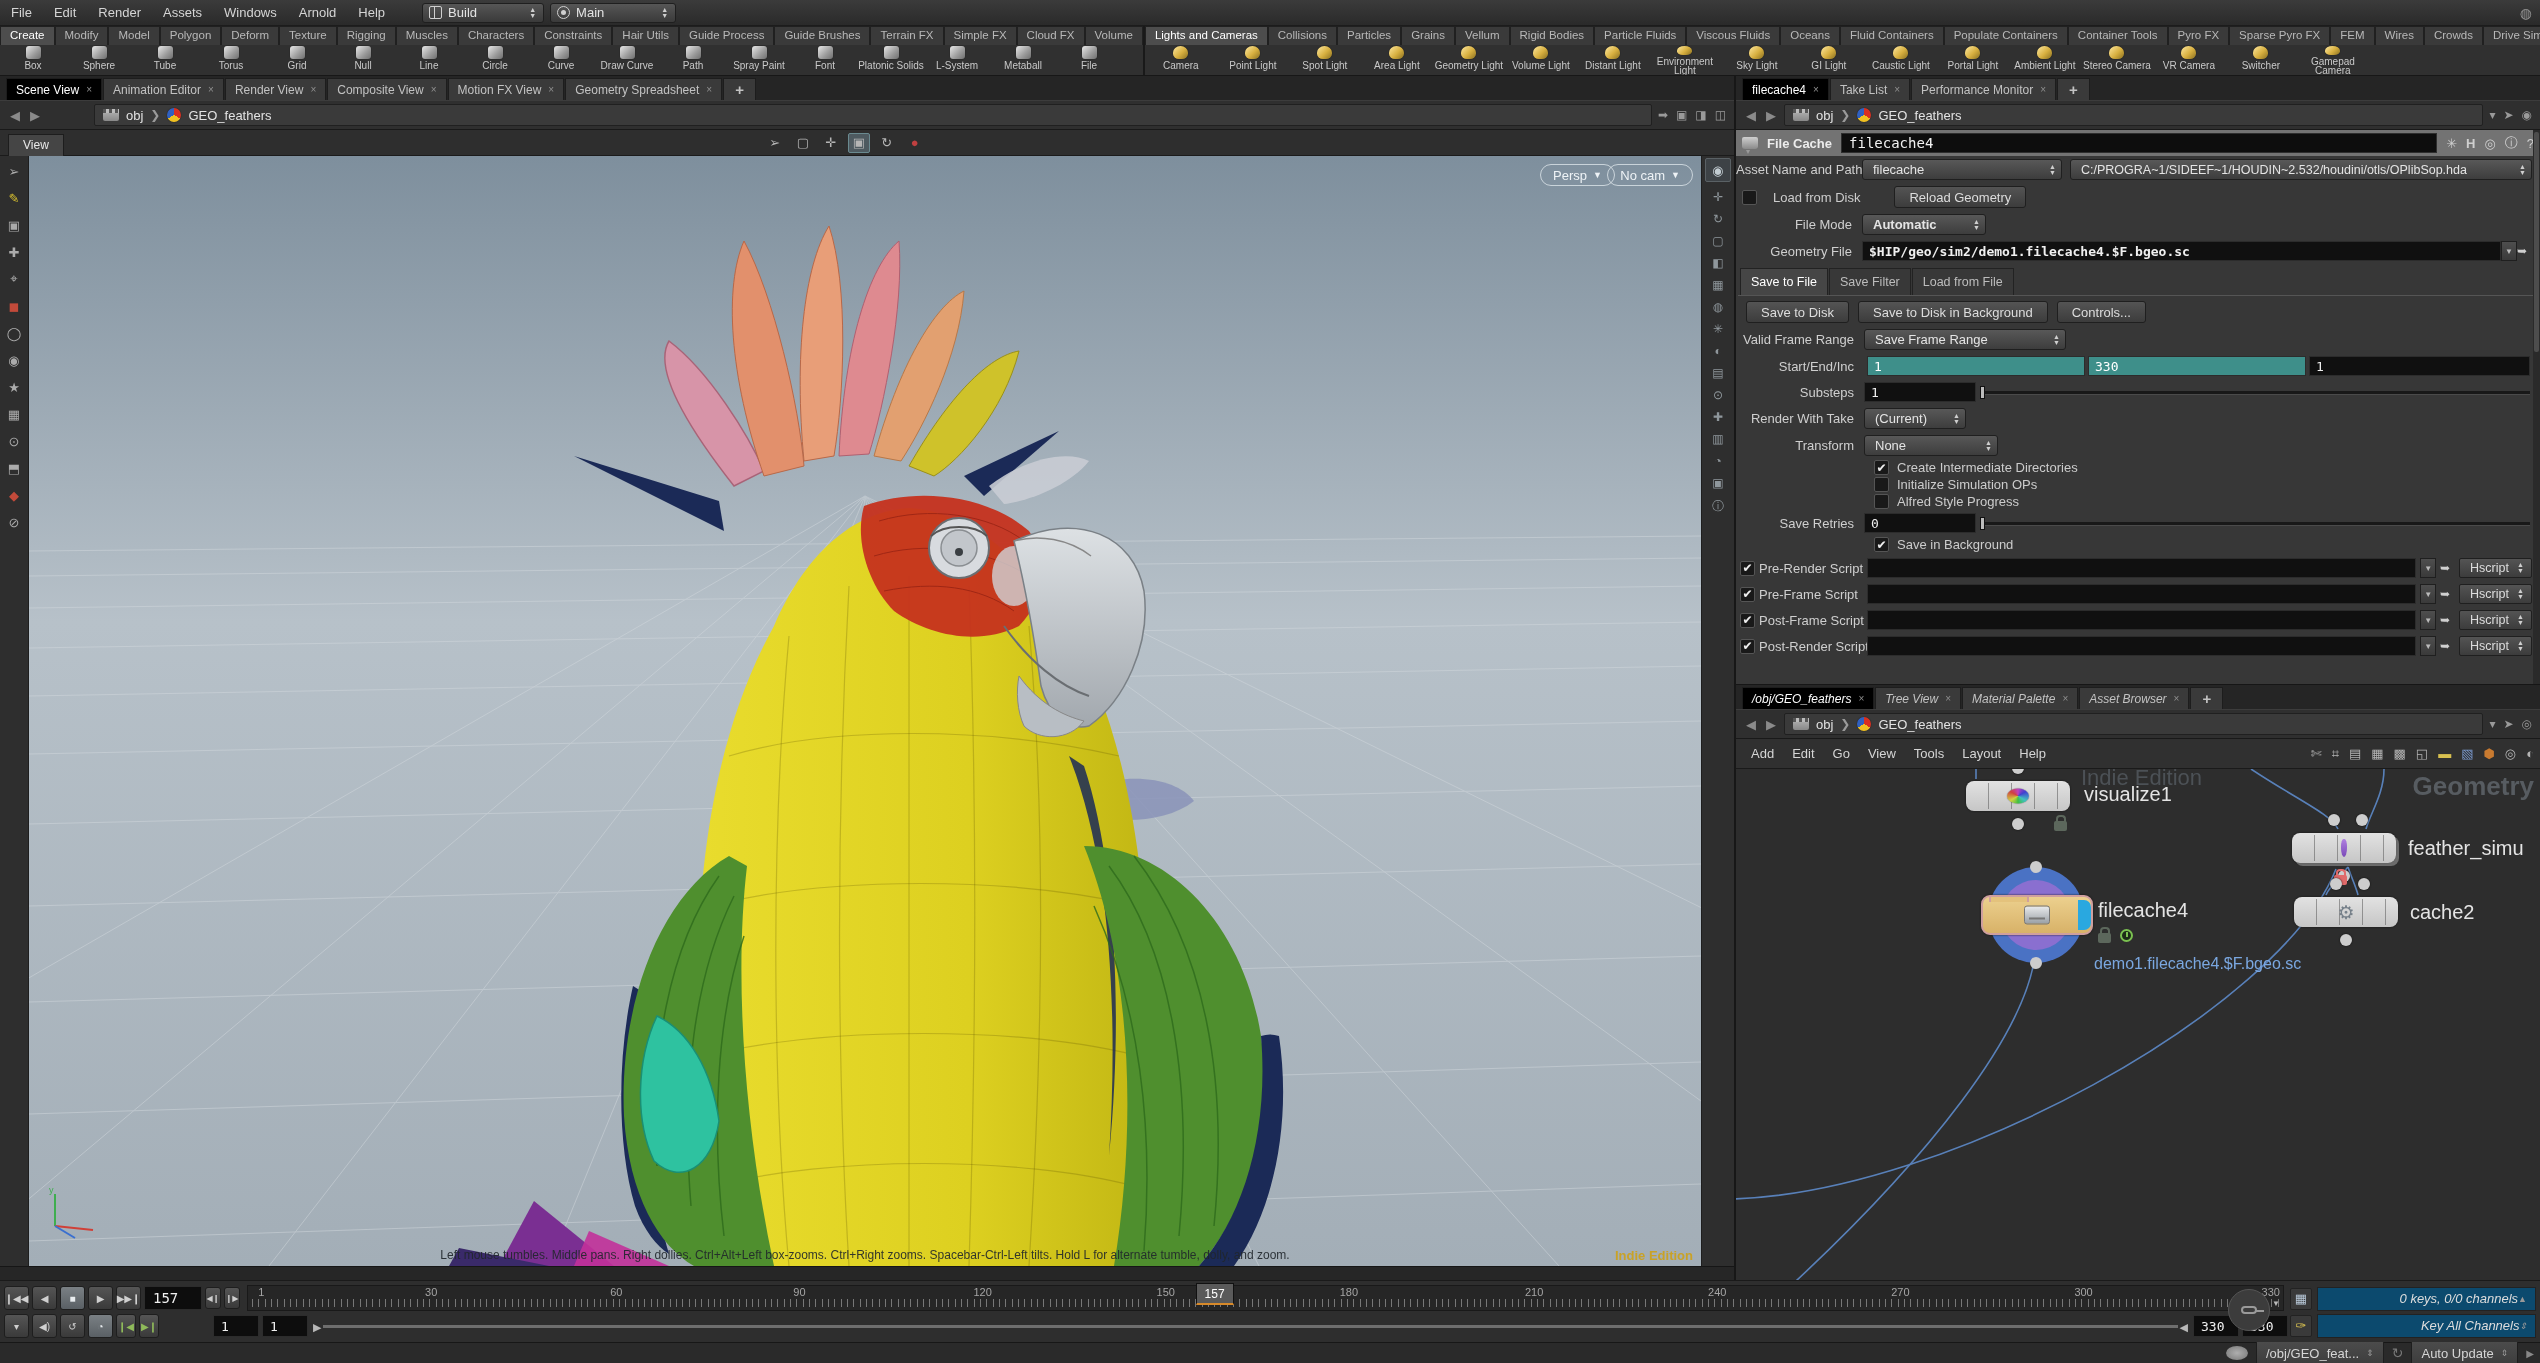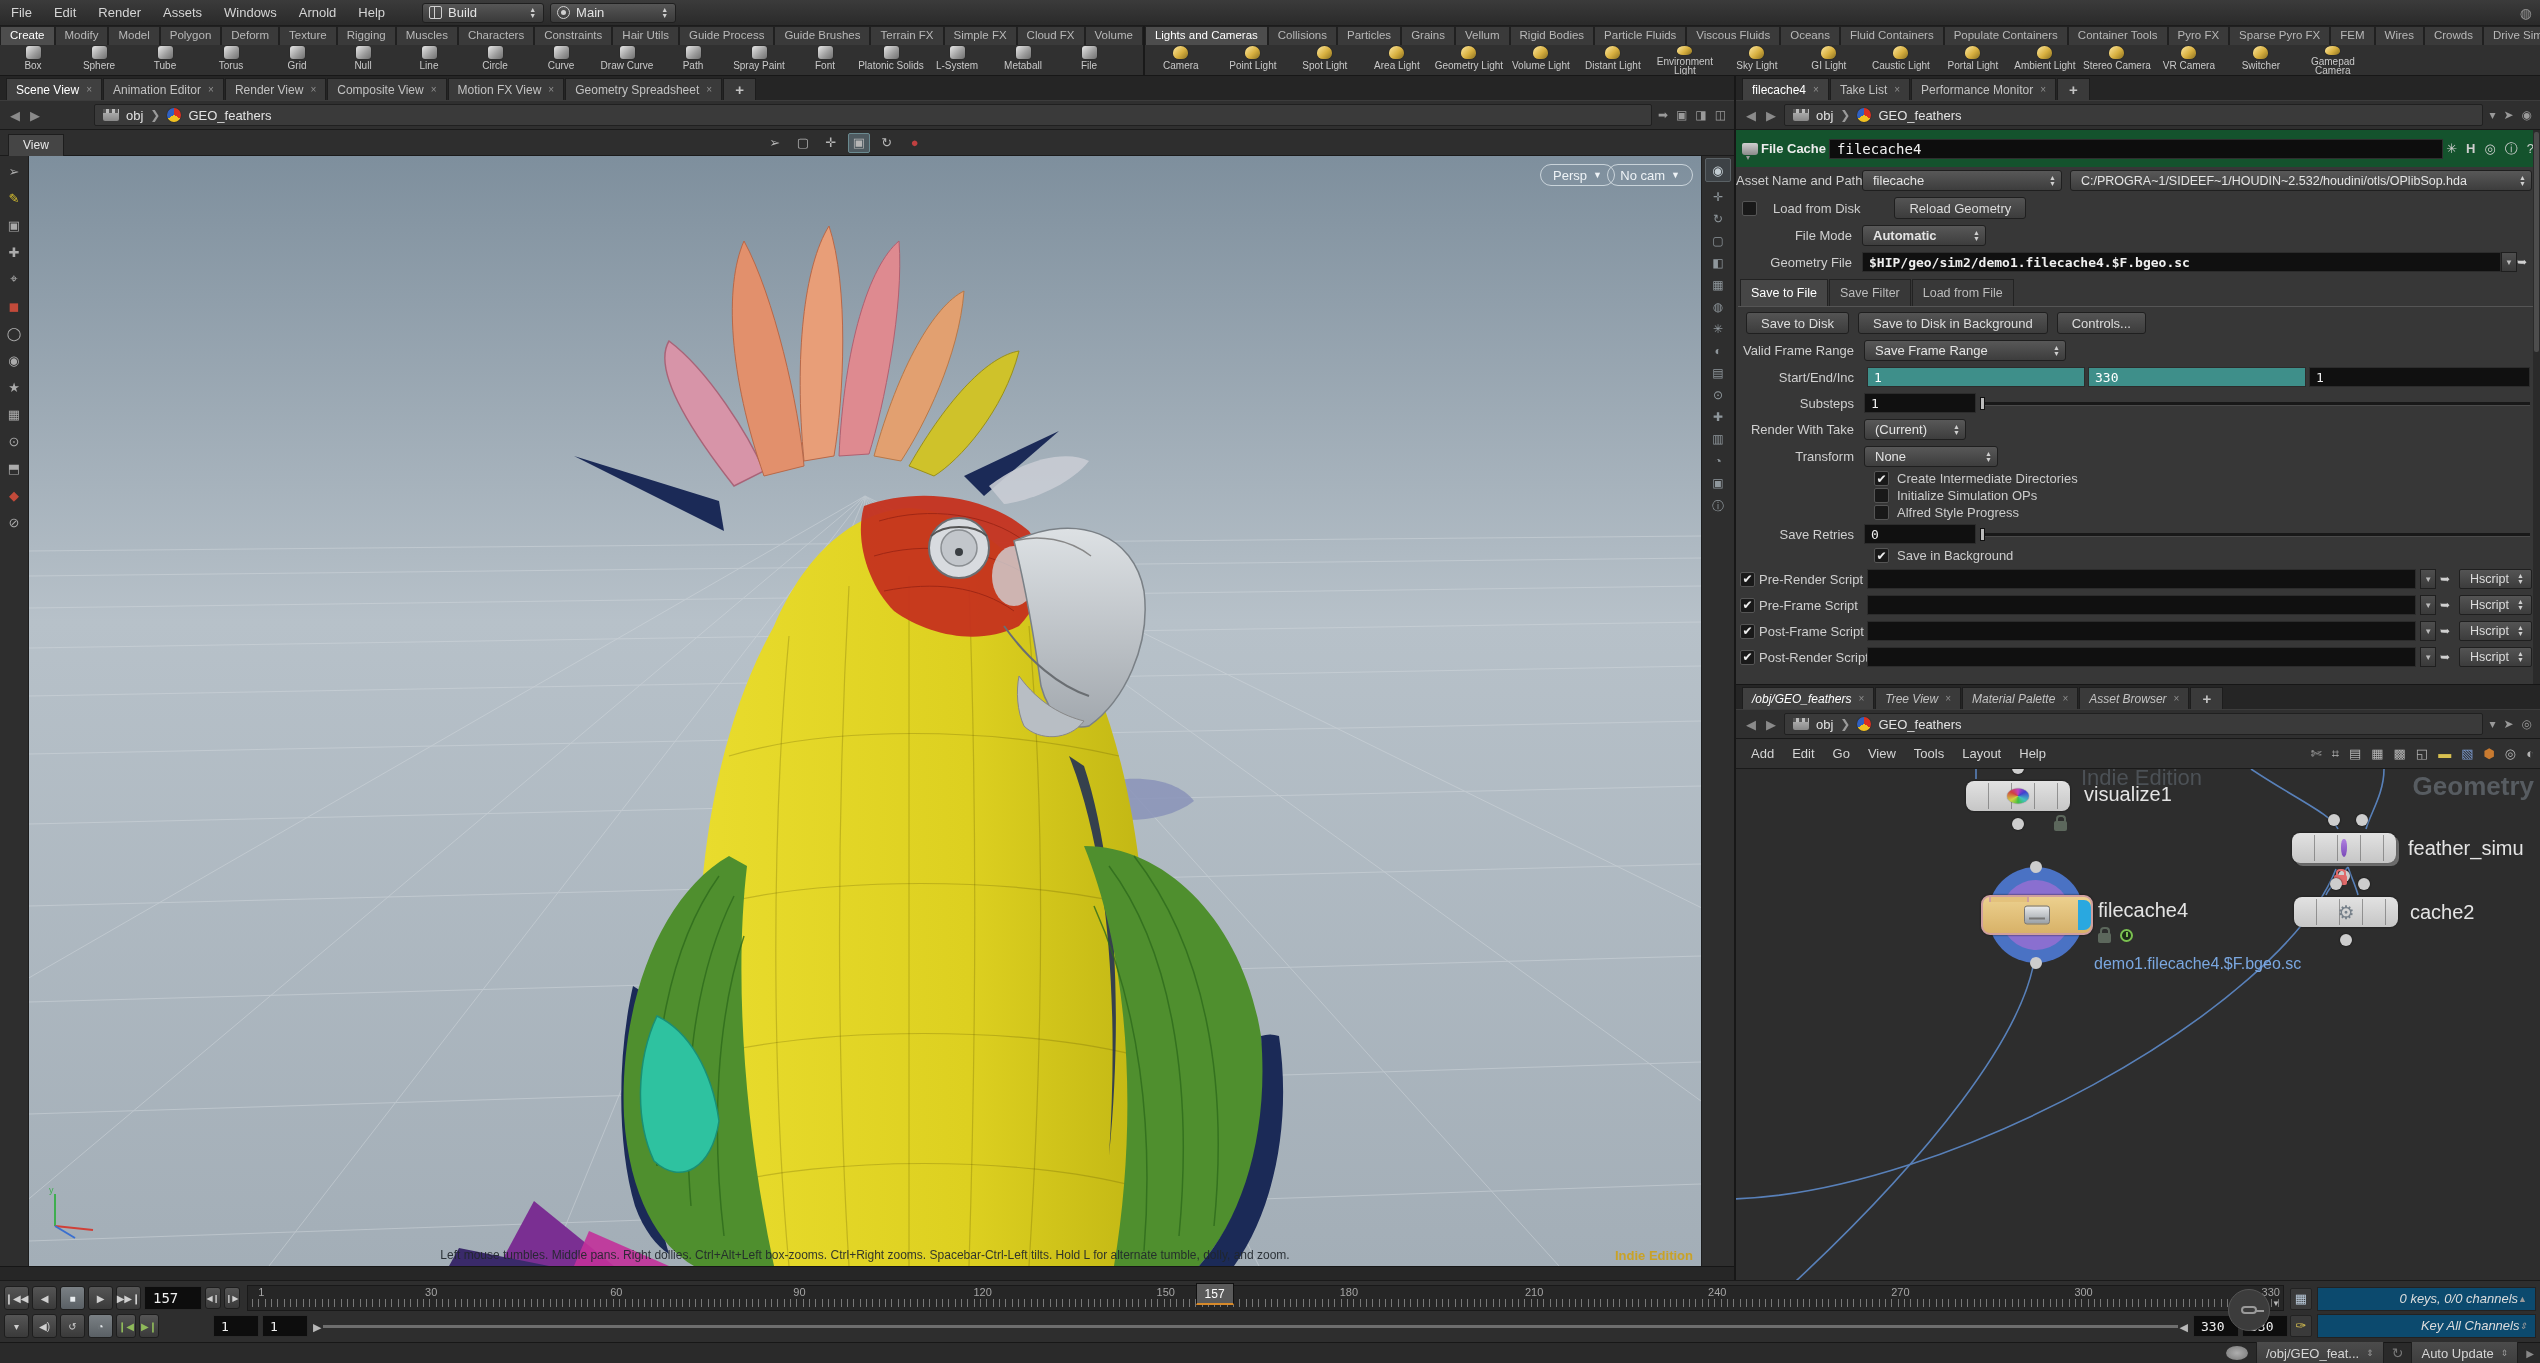--- a/index.html
+++ b/index.html
@@ -41,21 +41,21 @@
   .shelf-tool .tlabel { font-size:10px; line-height:9px; color:#c9c9c9; text-align:center; margin-top:2px; }
 
   
   .panes-row { display:flex; }
   .pane-strip { background:#252525; }
   .pane-strip.left { width:1734px; }
   .pane-strip.rightp { flex:1; border-left:2px solid #171717; }
   .ptabs { height:24px; display:flex; align-items:flex-end; gap:1px; padding-left:6px; }
   .ptab { display:flex; align-items:center; gap:7px; height:22px; padding:0 9px; background:#3a3a3a;
           border:1px solid #1d1d1d; border-bottom:none; font-size:12px; color:#c2c2c2; white-space:nowrap; }
-  .ptabs .ptab:first-child { background:#404040; color:#ffffff; }
+  .ptabs .ptab:first-child { background:#000000; color:#ffffff; }
   .ptab .x { color:#8f8f8f; font-size:10px; }
   .ptab.plus { font-size:15px; font-weight:bold; padding:0 11px; }
   .pathbar { height:30px; display:flex; align-items:center; background:#2f2f2f; border-top:1px solid #3c3c3c;
              border-bottom:1px solid #191919; padding:0 8px; gap:6px; }
   .nav-arrow { color:#8a8a8a; font-size:13px; padding:0 2px; }
   .path-field { flex:1; display:flex; align-items:center; gap:7px; height:22px; background:#3a3a3a;
                 border:1px solid #202020; border-radius:2px; padding:0 8px; font-size:13px; color:#e2e2e2; }
   .clapper { width:16px; height:12px; background:linear-gradient(#b8b8b8,#888); border-radius:2px; position:relative; }
   .clapper::before { content:""; position:absolute; top:0; left:0; right:0; height:4px;
                      background:repeating-linear-gradient(90deg,#555 0 3px,#bbb 3px 6px); }
@@ -101,21 +101,21 @@
                     flex-direction:column; align-items:center; padding-top:2px; gap:8px; }
   .rvt-eye { width:26px; height:24px; background:#3d4246; border:1px solid #5a6165; border-radius:2px;
              display:flex; align-items:center; justify-content:center; color:#c2ccd2; font-size:13px; }
   .rvt { color:#8f979c; font-size:12px; height:14px; }
   .bottom-strip { height:14px; background:#262626; border-top:1px solid #161616; }
 
   
   .params { height:554px; background:#373737; font-size:13px; overflow:hidden; position:relative; }
   .param-scroll { position:absolute; right:0; top:0; bottom:0; width:7px; background:#2a2a2a; }
   .param-scroll::before { content:""; position:absolute; top:2px; left:1px; width:5px; height:220px; background:#4d4d4d; border-radius:2px; }
-  .param-header { height:37px; display:flex; align-items:center; background:#14532d; padding:0 6px; gap:3px; }
+  .param-header { height:26px; display:flex; align-items:center; background:#737373; padding:0 6px; gap:9px; }
   .ph-node-icon { width:16px; height:12px; background:linear-gradient(#cfcfcf,#8a8a8a); border-radius:2px 2px 3px 3px; position:relative; }
   .ph-node-icon::after { content:"▾"; position:absolute; top:10px; left:4px; font-size:8px; color:#999; }
   .ph-type { font-weight:bold; color:#ececec; white-space:nowrap; }
   .ph-name { flex:1; height:20px; background:#0d0d0d; border:1px solid #2e2e2e; color:#f2f2f2;
              font-size:14px; display:flex; align-items:center; padding:0 7px; }
   .ph-icons { display:flex; gap:9px; color:#cfcfcf; font-size:13px; align-items:center; }
   .prow { display:flex; align-items:center; padding:3px 8px 3px 0; }
   .plabel { width:126px; text-align:right; padding-right:10px; color:#cfcfcf; white-space:nowrap; flex:none; }
   .field { height:20px; background:#101010; border:1px solid #2c2c2c; color:#f0f0f0; font-size:13px;
            display:flex; align-items:center; padding:0 6px; }

